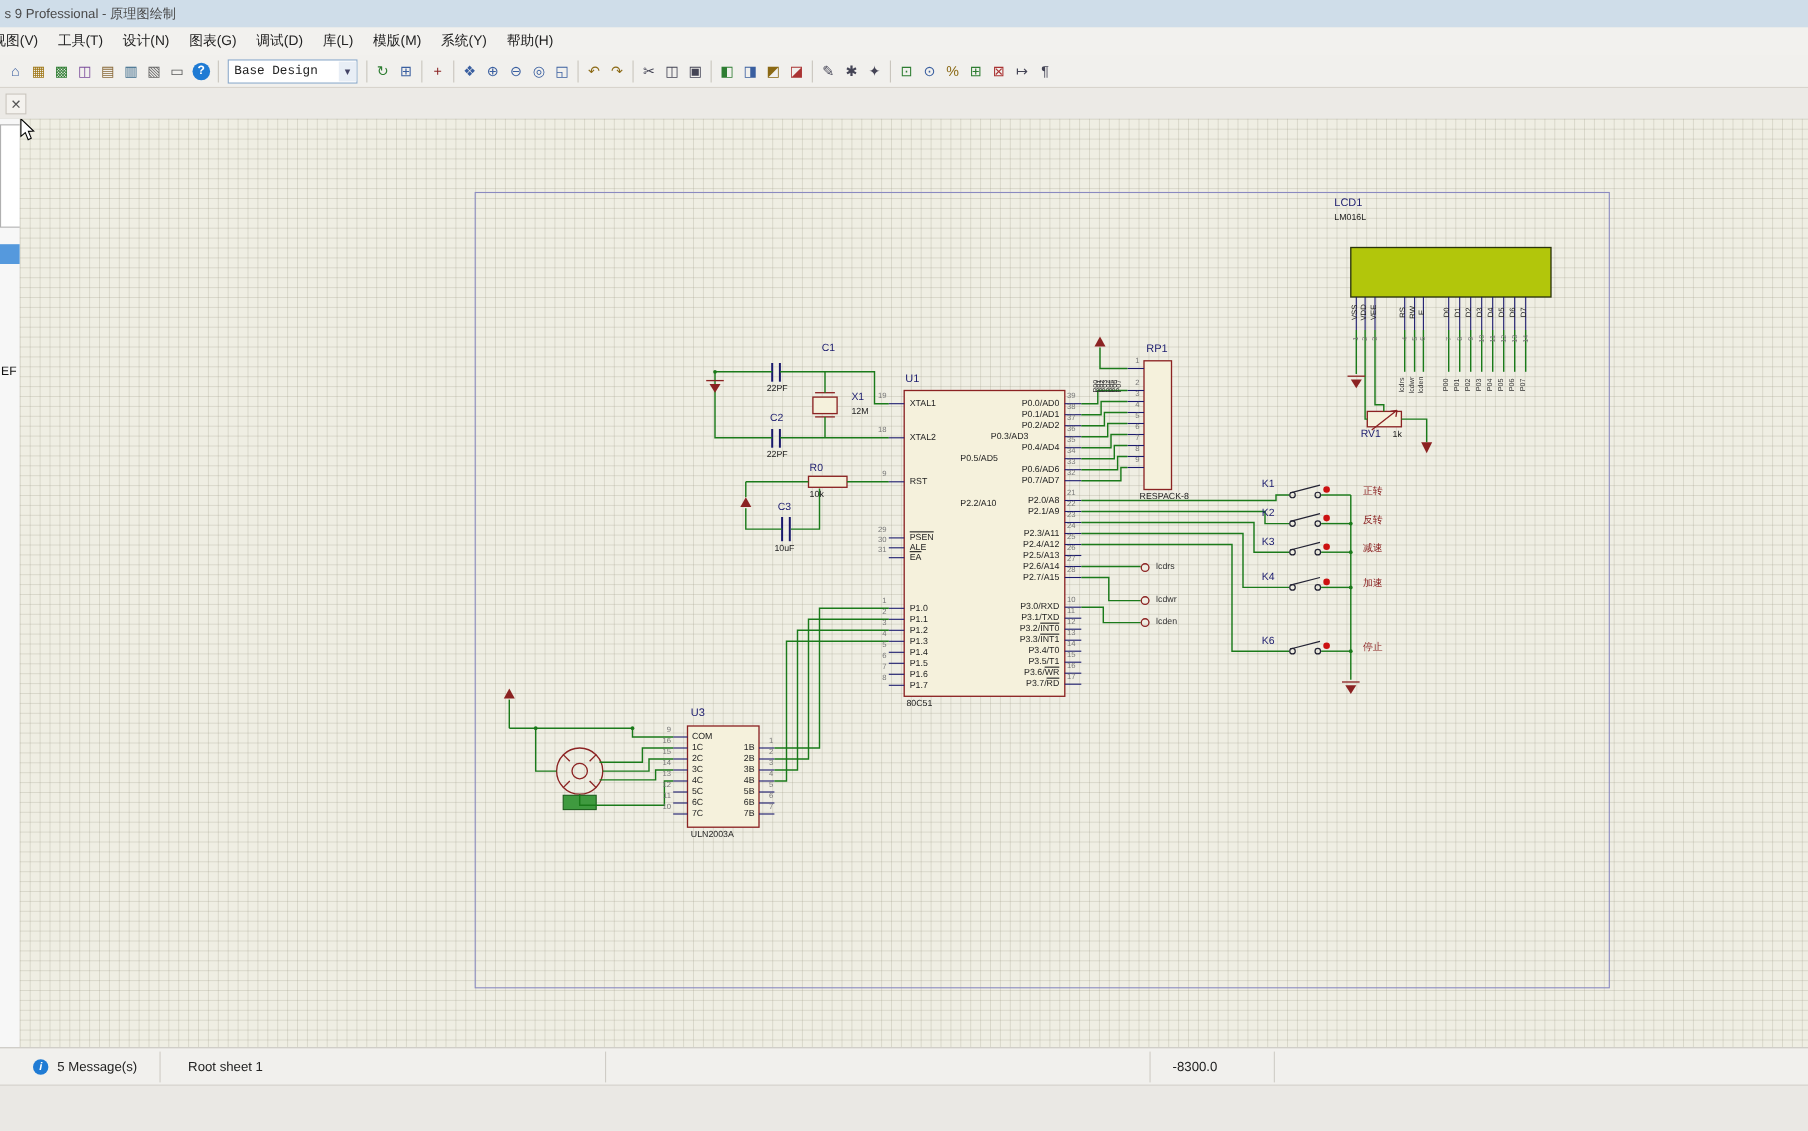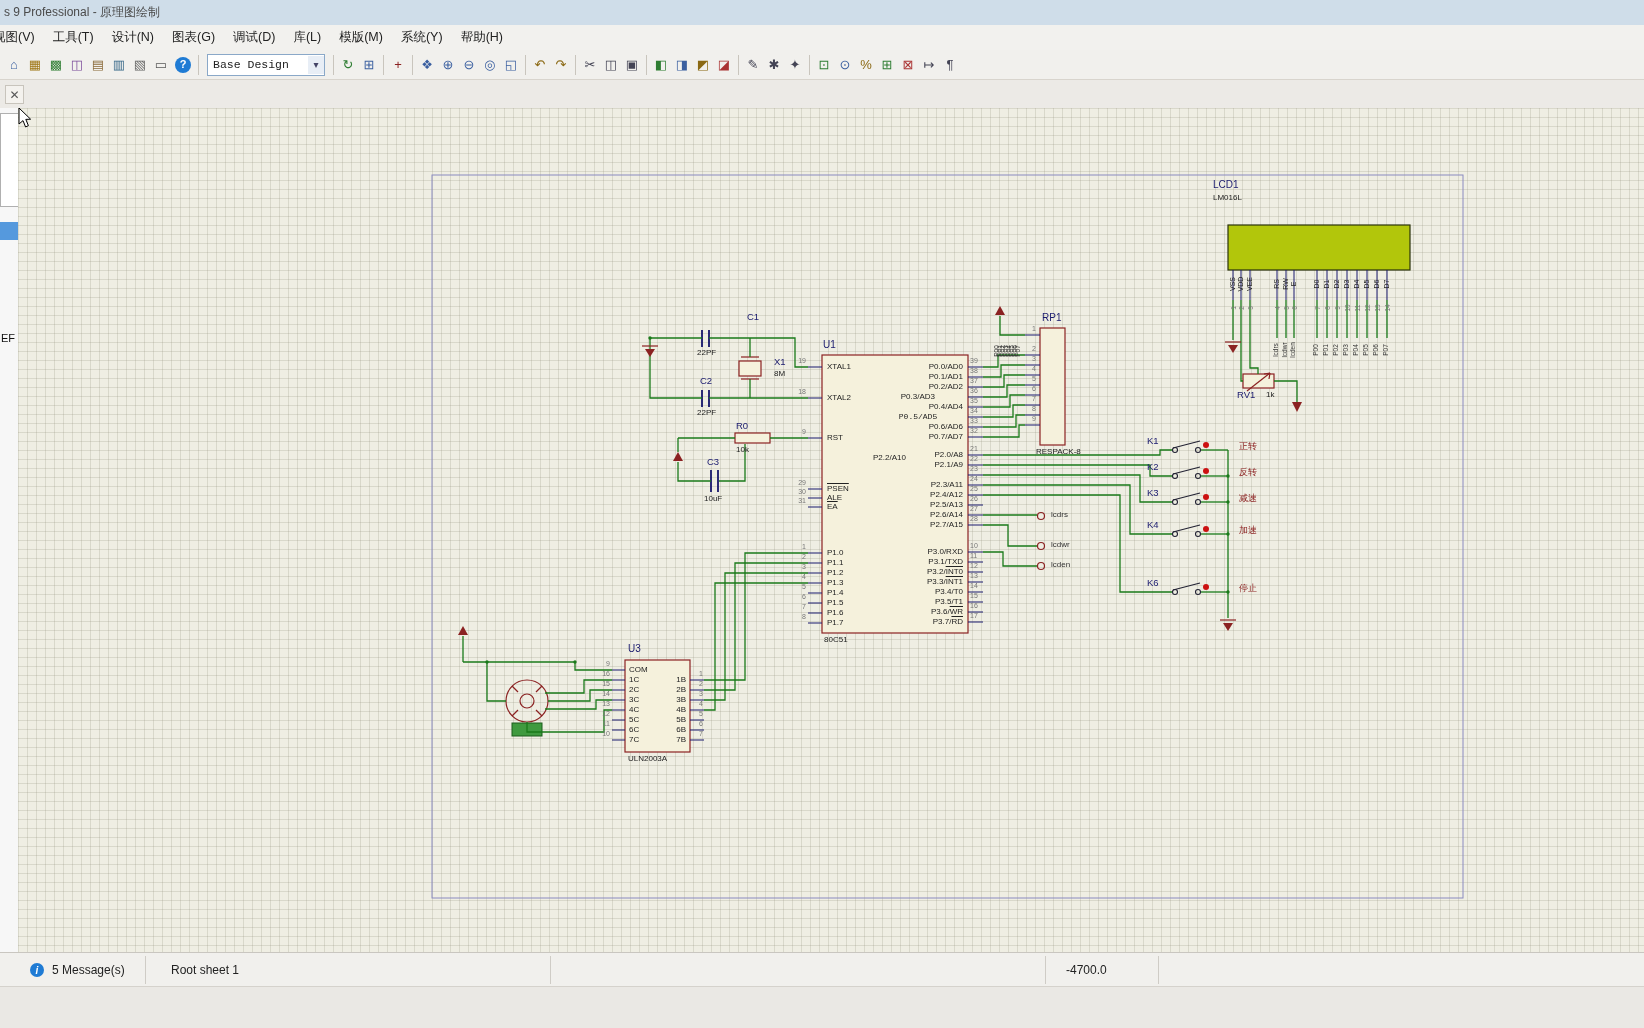--- a/index.html
+++ b/index.html
@@ -355,21 +355,21 @@
       <circle cx="1041" cy="516" r="3.5" class="m"></circle>
       <circle cx="1041" cy="546" r="3.5" class="m"></circle>
       <circle cx="1041" cy="566" r="3.5" class="m"></circle>
     </svg>
   <div id="labels">
       <span class="sl ref" style="left: 682px; top: 204px; margin-left: 47px;">C1</span>
       <span class="sl val" style="left: 679px; top: 241px;">22PF</span>
       <span class="sl ref" style="left: 682px; top: 268px;">C2</span>
       <span class="sl val" style="left: 679px; top: 301px;">22PF</span>
       <span class="sl ref" style="left: 756px; top: 249px;">X1</span>
-      <span class="sl val" style="left: 756px; top: 262px;">8M</span>
+      <span class="sl val" style="left: 756px; top: 262px;">12M</span>
       <span class="sl ref" style="left: 718px; top: 313px;">R0</span>
       <span class="sl val" style="left: 718px; top: 338px;">10k</span>
       <span class="sl ref" style="left: 689px; top: 349px;">C3</span>
       <span class="sl val" style="left: 686px; top: 387px;">10uF</span>
       <span class="sl ref" style="left: 805px; top: 232px; font-size: 10px;">U1</span>
       <span class="sl val" style="left: 806px; top: 528px;">80C51</span>
       <span class="sl ref" style="left: 610px; top: 536px; font-size: 10px;">U3</span>
       <span class="sl val" style="left: 610px; top: 647px;">ULN2003A</span>
       <span class="sl ref" style="left: 1024px; top: 205px; font-size: 10px;">RP1</span>
       <span class="sl val" style="left: 1018px; top: 340px;">RESPACK-8</span>
@@ -409,21 +409,21 @@
       <span class="sl pname" style="left: 855px; top: 255px; width: 90px; text-align: right;">P0.0/AD0</span>
       <span class="sl pnum" style="left: 952px; top: 259px;">38</span>
       <span class="sl pname" style="left: 855px; top: 265px; width: 90px; text-align: right;">P0.1/AD1</span>
       <span class="sl pnum" style="left: 952px; top: 269px;">37</span>
       <span class="sl pname" style="left: 855px; top: 275px; width: 90px; text-align: right;">P0.2/AD2</span>
       <span class="sl pnum" style="left: 952px; top: 279px;">36</span>
       <span class="sl pname" style="left: 827px; top: 285px; width: 90px; text-align: right;">P0.3/AD3</span>
       <span class="sl pnum" style="left: 952px; top: 289px;">35</span>
       <span class="sl pname" style="left: 855px; top: 295px; width: 90px; text-align: right;">P0.4/AD4</span>
       <span class="sl pnum" style="left: 952px; top: 299px;">34</span>
-      <span class="sl pname" style="left: 855px; top: 305px; width: 90px; text-align: center; font-family: Liberation Mono, monospace;">P0.5/AD5</span>
+      <span class="sl pname" style="left: 855px; top: 305px; width: 90px; text-align: left;">P0.5/AD5</span>
       <span class="sl pnum" style="left: 952px; top: 309px;">33</span>
       <span class="sl pname" style="left: 855px; top: 315px; width: 90px; text-align: right;">P0.6/AD6</span>
       <span class="sl pnum" style="left: 952px; top: 319px;">32</span>
       <span class="sl pname" style="left: 855px; top: 325px; width: 90px; text-align: right;">P0.7/AD7</span>
       <span class="sl pnum" style="left: 952px; top: 337px;">21</span>
       <span class="sl pname" style="left: 855px; top: 343px; width: 90px; text-align: right;">P2.0/A8</span>
       <span class="sl pnum" style="left: 952px; top: 347px;">22</span>
       <span class="sl pname" style="left: 855px; top: 353px; width: 90px; text-align: right;">P2.1/A9</span>
       <span class="sl pnum" style="left: 952px; top: 357px;">23</span>
       <span class="sl pname" style="left: 855px; top: 346px; width: 90px; ">P2.2/A10</span>
@@ -558,16 +558,16 @@
   </svg>
 </div>
 
 <div class="statusbar">
   <span class="sb-icon">i</span>
   <span style="margin-left:8px;">5 Message(s)</span>
   <span class="sb-sep" style="left:145px;"></span>
   <span style="position:absolute;left:171px;">Root sheet 1</span>
   <span class="sb-sep" style="left:550px;"></span>
   <span class="sb-sep" style="left:1045px;"></span>
-  <span style="position:absolute;left:1066px;">-4700.0</span>
+  <span style="position:absolute;left:1066px;">-8300.0</span>
   <span class="sb-sep" style="left:1158px;"></span>
 </div>
 <div class="bottomfill"></div>
 
 </body></html>

